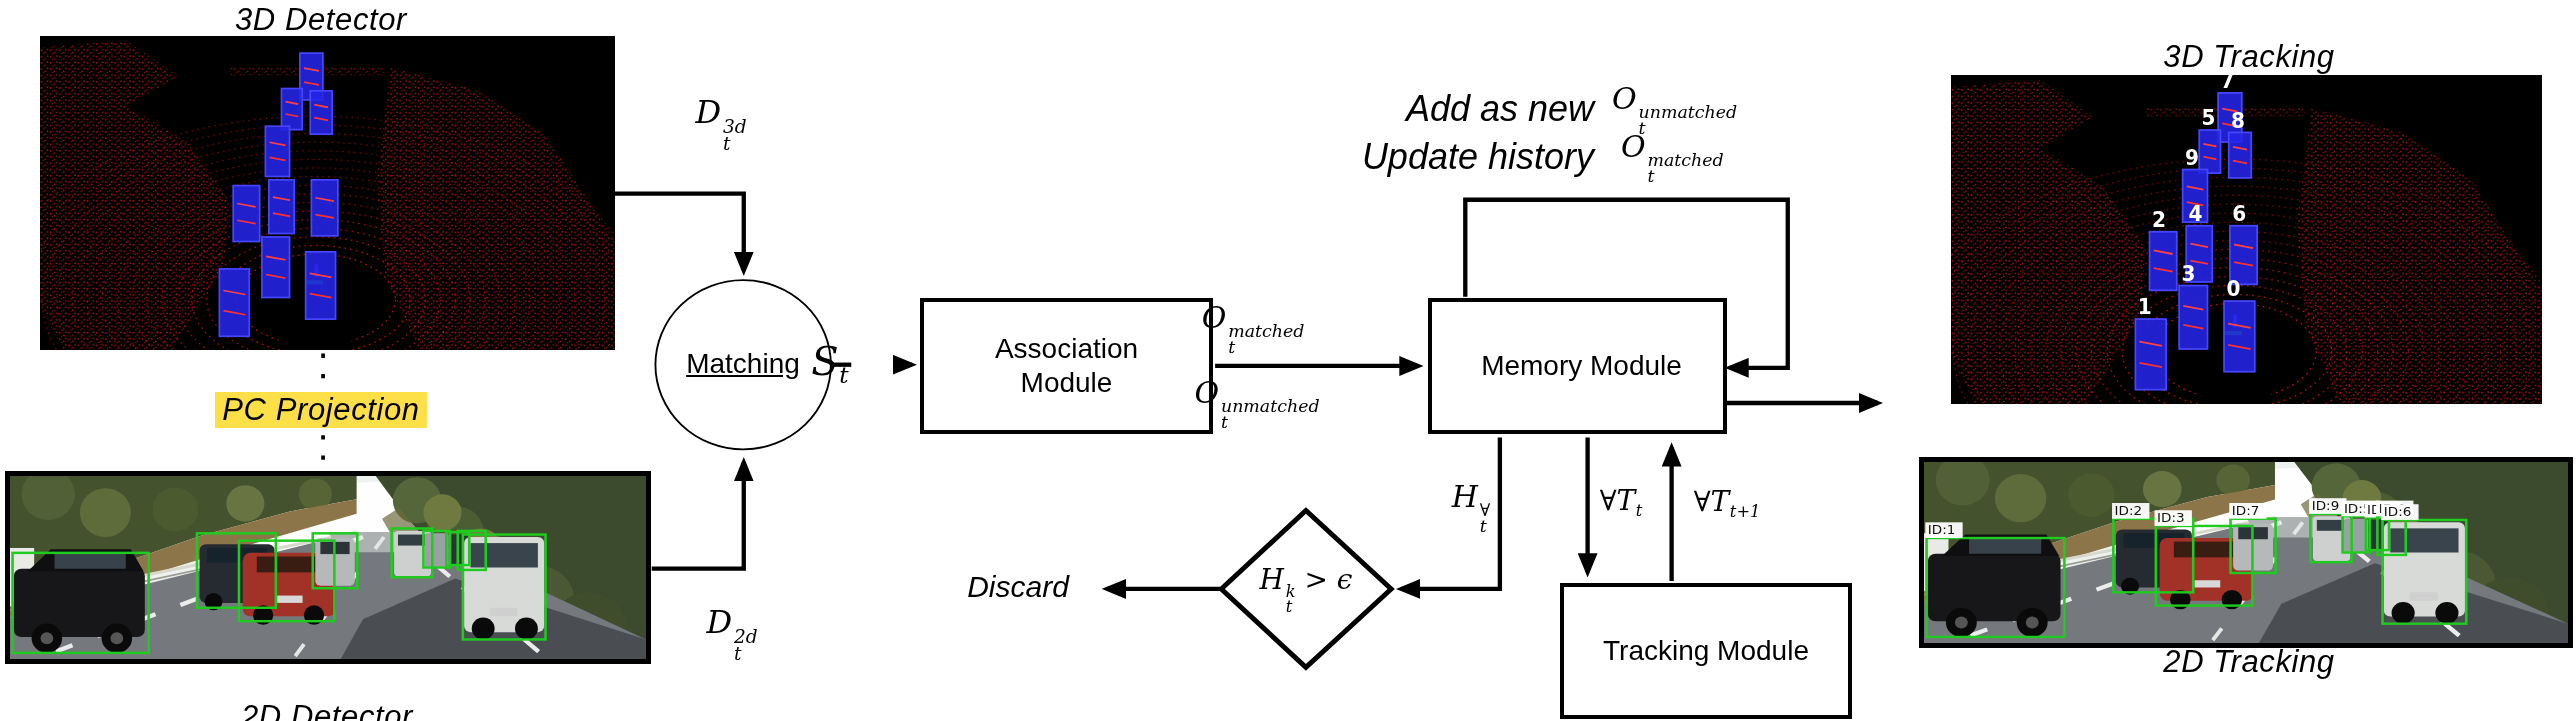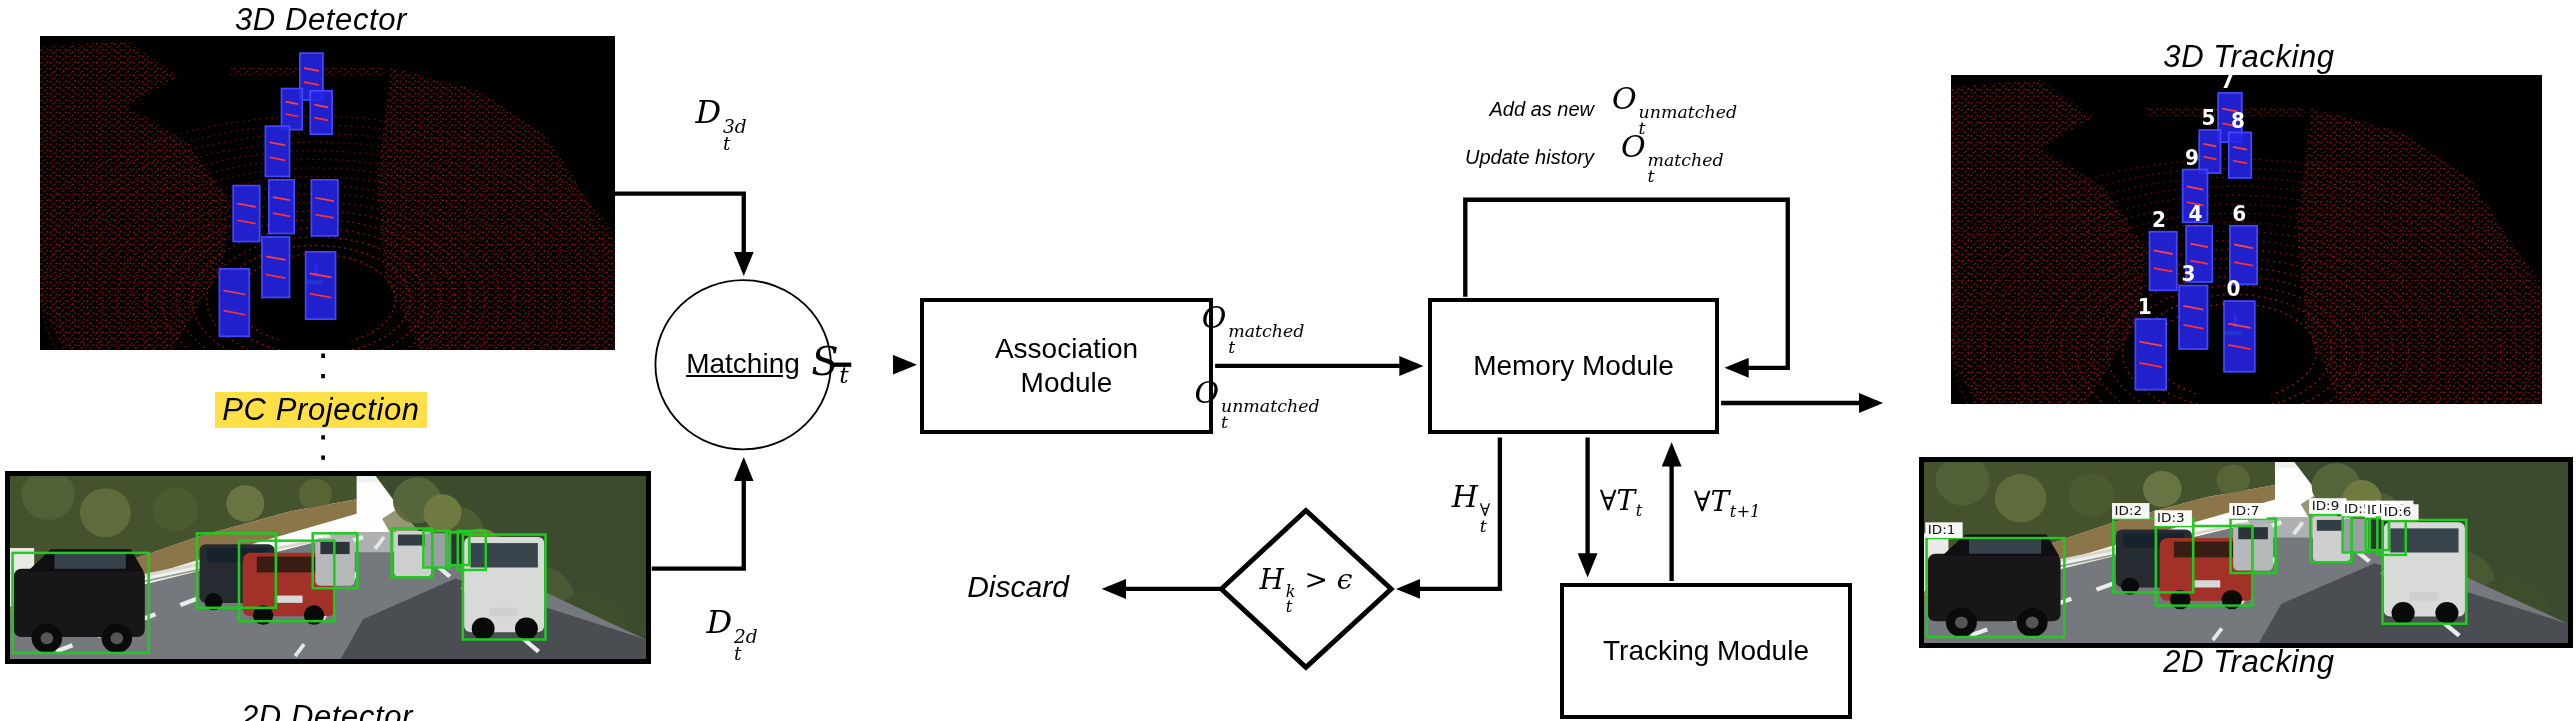--- a/index.html
+++ b/index.html
@@ -7,21 +7,21 @@
           font-family:"Liberation Sans",sans-serif;color:#000;}
   #wires{position:absolute;left:0;top:0;z-index:1;}
   .imgbox{position:absolute;z-index:2;}
   .imgbox svg{display:block;}
   .photo{border:5.6px solid #000;}
   .modbox{position:absolute;z-index:3;background:#fff;border:4.3px solid #000;
           display:flex;align-items:center;justify-content:center;text-align:center;
           font-size:28px;line-height:1.22;}
   .lbl{position:absolute;z-index:4;transform:translate(-50%,-50%);white-space:nowrap;}
   .ititle{font-style:italic;font-size:31px;letter-spacing:0.6px;}
-  .iword{font-style:italic;font-size:20px;}
+  .iword{font-style:italic;font-size:36px;}
   .m{font-family:"DejaVu Serif",serif;font-style:italic;font-size:32px;}
   .m .scr{display:inline-flex;flex-direction:column;align-items:flex-start;
           vertical-align:-0.52em;line-height:0.92;font-size:0.58em;margin-left:1.9px;}
   .m .subonly{font-size:0.58em;vertical-align:-0.35em;margin-left:0.6px;}
   .m .fa{font-style:normal;}
   .whitebg{background:#fde047;padding:0 7.4px;}
   .annrow{position:absolute;z-index:4;transform:translateY(-50%);white-space:nowrap;}
   .rightal{text-align:right;transform:translateY(-50%);}
 </style>
 </head>
@@ -393,21 +393,21 @@
         </g>
     </svg>
   </div>
 
   <div class="modbox" style="left:920px;top:298px;width:285px;height:128px;">
     <div>
       <div>Association</div>
       <div>Module</div>
     </div>
   </div>
-  <div class="modbox" style="left:1428px;top:298px;width:283px;height:128px;">
+  <div class="modbox" style="left:1428px;top:298px;width:283px;height:128px;padding-left:8px;">
     <div>Memory Module</div>
   </div>
   <div class="modbox" style="left:1560px;top:583px;width:284px;height:128px;">
     <div>Tracking Module</div>
   </div>
 
   <div class="lbl ititle" style="left:321px;top:20.4px;">3D Detector</div>
   <div class="lbl ititle whitebg" style="left:321px;top:410px;">PC Projection</div>
   <div class="lbl ititle" style="left:327px;top:717px;">2D Detector</div>
   <div class="lbl ititle" style="left:2249px;top:57px;text-align:right;">3D Tracking</div>

